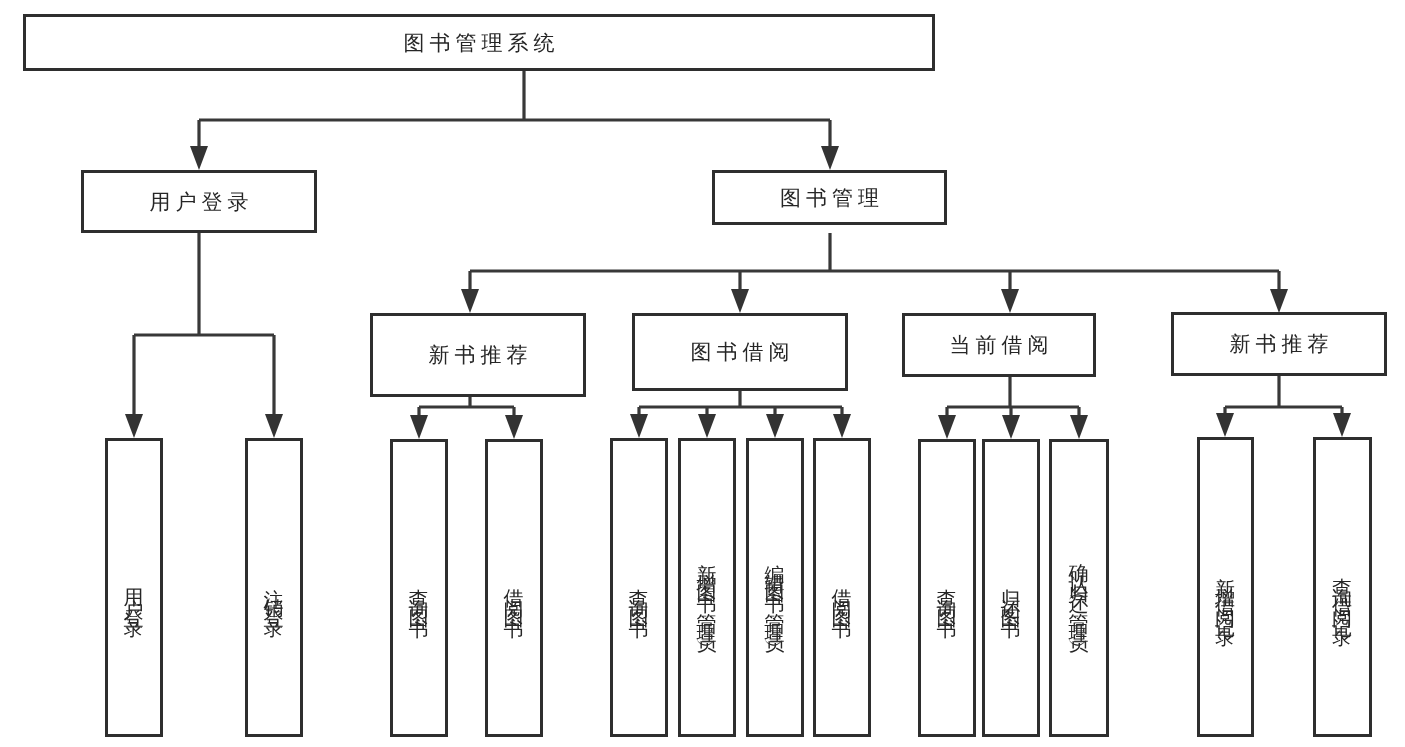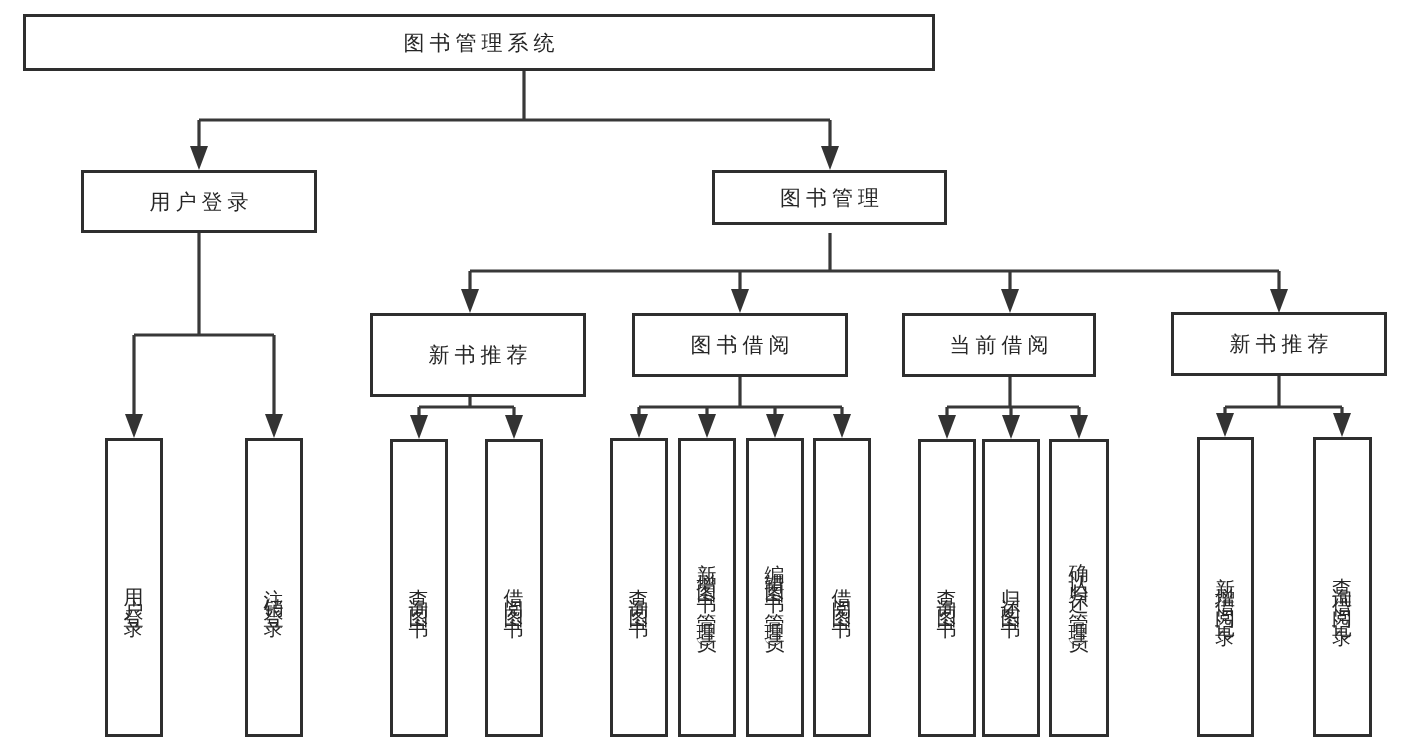--- a/index.html
+++ b/index.html
@@ -97,21 +97,21 @@
   <div class="node node-h" style="left:81px;top:170px;width:236px;height:63px;">
     <span>用户登录</span>
   </div>
   <div class="node node-h" style="left:712px;top:170px;width:235px;height:55px;">
     <span>图书管理</span>
   </div>
 
   <div class="node node-h" style="left:370px;top:313px;width:216px;height:84px;">
     <span>新书推荐</span>
   </div>
-  <div class="node node-h" style="left:632px;top:313px;width:216px;height:64px;">
+  <div class="node node-h" style="left:632px;top:313px;width:216px;height:78px;">
     <span>图书借阅</span>
   </div>
   <div class="node node-h" style="left:902px;top:313px;width:194px;height:64px;">
     <span>当前借阅</span>
   </div>
   <div class="node node-h" style="left:1171px;top:312px;width:216px;height:64px;">
     <span>新书推荐</span>
   </div>
 
   <div class="node node-v" style="left:105px;top:438px;width:58px;height:299px;">

